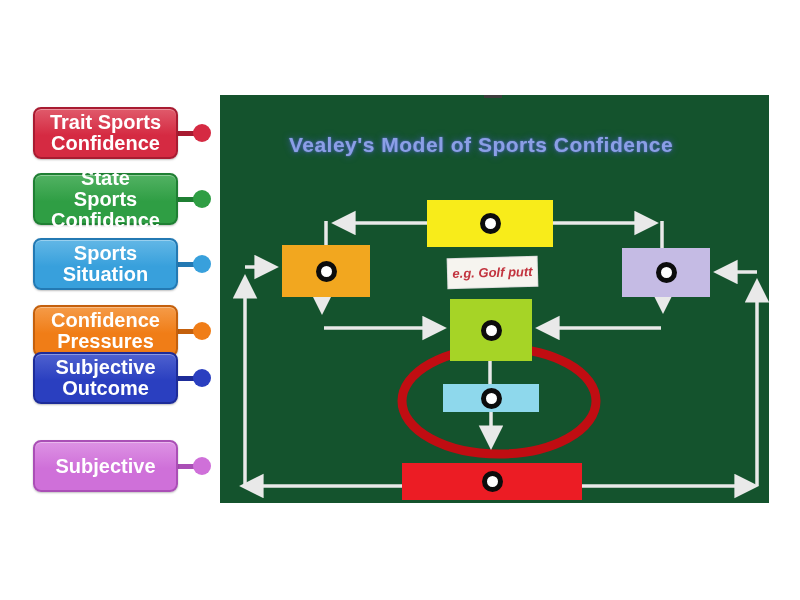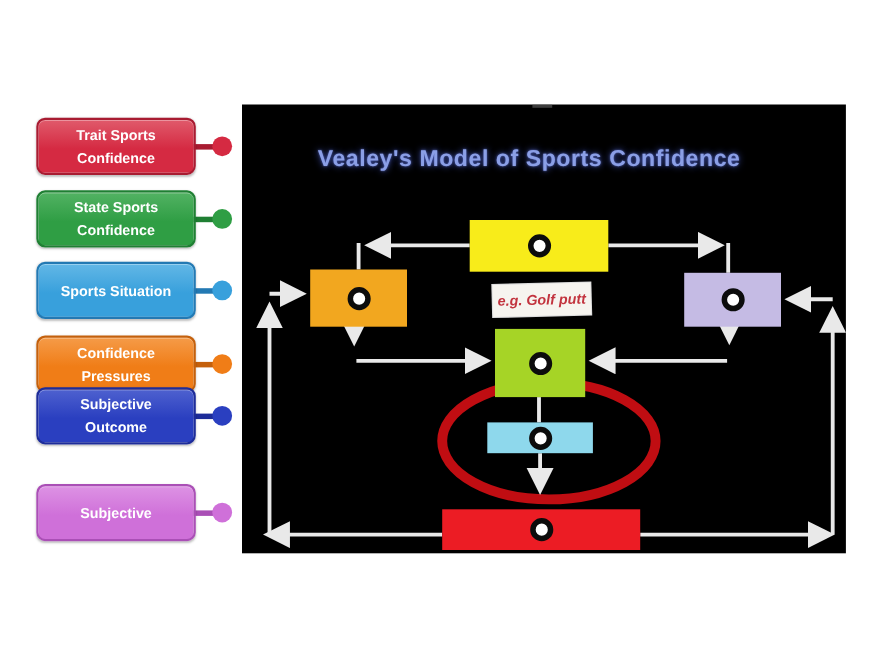--- a/index.html
+++ b/index.html
@@ -9,21 +9,21 @@
   }
 
   
   .word-bank{position:absolute;left:0;top:0;width:220px;height:600px;}
   .tag-wrap{position:absolute;left:33px;width:180px;height:52px;}
   .tag{
     position:absolute;left:0;top:0;width:145px;height:52px;box-sizing:border-box;
     border:2px solid var(--border,#333);border-radius:8px;
     background:linear-gradient(180deg,var(--light,#888) 0%,var(--fill,#666) 55%);
     display:flex;align-items:center;justify-content:center;text-align:center;
-    color:#fff;font-weight:700;font-size:13px;line-height:21px;padding:0 13px;
+    color:#fff;font-weight:700;font-size:20px;line-height:21px;padding:0 13px;
     box-shadow:inset 0 1px 0 rgba(255,255,255,.35), 0 1px 2px rgba(0,0,0,.25);
     cursor:grab;
   }
   .tag-stem{position:absolute;left:143px;top:24px;width:22px;height:5px;background:var(--border,#333);}
   .tag-dot{position:absolute;left:160px;top:17px;width:18px;height:18px;border-radius:50%;background:var(--fill,#666);}
 
   
   .diagram{
     position:absolute;left:220px;top:95px;width:549px;height:408px;
     background:#060606;overflow:hidden;
@@ -103,21 +103,21 @@
   <div class="tag-wrap" style="top:440px">
     <div class="tag-stem" style="--border: #aa4fb6;"></div>
     <div class="tag-dot" style="--fill: #cf70d9;"></div>
     <div class="tag" style="--fill: #cf70d9; --border: #aa4fb6; --light: #dd92e4;">
       <span>Subjective</span>
     </div>
   </div>
 
 </div>
 
-<div class="diagram" style="background: #000000;">
+<div class="diagram" style="background: #14532d;">
 
   <svg width="549" height="408" viewBox="0 0 549 408">
     <defs>
       <marker id="ah" markerWidth="8" markerHeight="8" refX="5.6" refY="3.5" orient="auto" markerUnits="strokeWidth">
         <path d="M0,0 L7,3.5 L0,7 Z" fill="#e9e9e9"></path>
       </marker>
     </defs>
 
     <rect x="264" y="0" width="18" height="3" fill="#3c3c3c"></rect>
 

